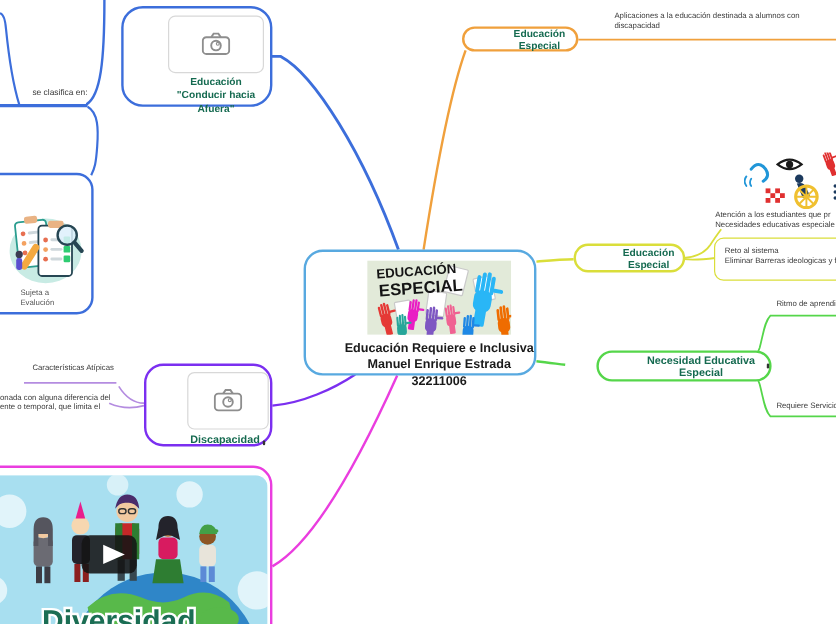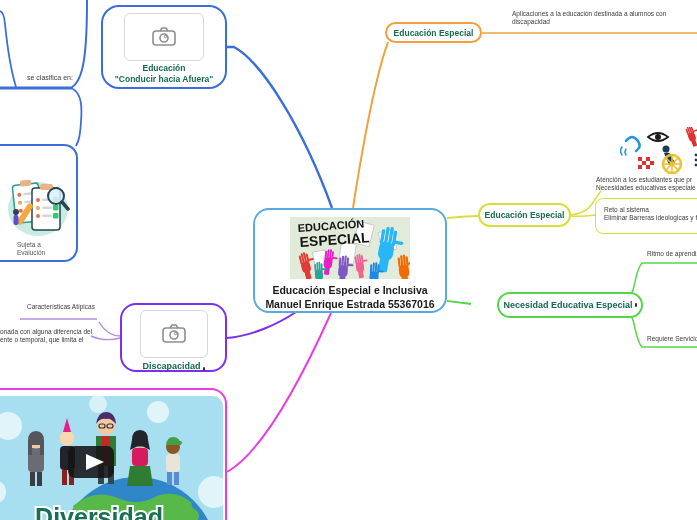--- a/index.html
+++ b/index.html
@@ -1,19 +1,19 @@
 <!DOCTYPE html>
 <html><head>
 <meta charset="utf-8">
 <style>
   html,body{margin:0;padding:0;background:#fff;}
   #canvas{position:relative;width:697px;height:520px;overflow:hidden;background:#fff;
     font-family:"Liberation Sans",sans-serif;}
   #lines{position:absolute;left:0;top:0;z-index:1;}
-  .node{position:absolute;background:#fff;box-sizing:border-box;z-index:2;}
+  .node{position:absolute;background:#fff;box-sizing:border-box;z-index:2;padding-left:32px;}
   .node-title{font-weight:bold;color:#156a50;text-align:center;}
   .small-note{position:absolute;z-index:2;font-size:6.5px;line-height:8px;color:#3a3a3a;}
   .placeholder{background:#fff;border:1px solid #d8d8d8;border-radius:6px;
     display:flex;align-items:center;justify-content:center;}
   .tick{display:inline-block;width:2px;height:4px;background:#333;margin-left:2px;
     vertical-align:-2px;border-radius:1px;}
   .stadium{display:flex;align-items:center;justify-content:center;}
   #node-center{left:253px;top:208px;width:194px;height:105px;border:2px solid #58a9e0;border-radius:16px;}
   #node-conducir{left:101px;top:5px;width:126px;height:84px;border:2px solid #3c6edb;border-radius:18px;}
   #node-clipboard{left:-42px;top:144px;width:120px;height:118px;border:2px solid #3c6edb;border-radius:14px;}
@@ -83,22 +83,22 @@
       <use href="#hand" fill="#26a69a" transform="translate(29,58) rotate(-4) scale(0.8)"></use>
       <use href="#hand" fill="#7e57c2" transform="translate(53,54) rotate(5) scale(0.95)"></use>
       <use href="#hand" fill="#f06292" transform="translate(70,50) rotate(-8) scale(0.8)"></use>
       <use href="#hand" fill="#29b6f6" transform="translate(96,34) rotate(10) scale(1.5)"></use>
       <use href="#hand" fill="#ef6c00" transform="translate(114,54) rotate(-6) scale(1)"></use>
       <use href="#hand" fill="#1e88e5" transform="translate(84,60) rotate(4) scale(0.9)"></use>
       <text x="8" y="15" font-size="11" font-weight="bold" fill="#141414" transform="rotate(-4 8 15)">EDUCACIÓN</text>
       <text x="10" y="30" font-size="14" font-weight="bold" fill="#141414" transform="rotate(-4 10 30)">ESPECIAL</text>
     </svg>
     <div style="margin-top:4px;font-size:10.5px;line-height:14px;font-weight:bold;color:#1a1a1a;text-align:center">
-      <div>Educación Especial e Inclusiva</div>
-      <div>Manuel Enrique Estrada 55367016</div>
+      <div>Educación Requiere e Inclusiva</div>
+      <div>Manuel Enrique Estrada 32211006</div>
     </div>
   </div>
 
   <div class="node" id="node-conducir">
     <div class="placeholder" style="width:78px;height:46px;margin:6px auto 0">
       <svg width="24" height="22">
           <use href="#cam"></use>
         </svg>
     </div>
     <div class="node-title" style="font-size:8.5px;line-height:11px;margin-top:2px">

